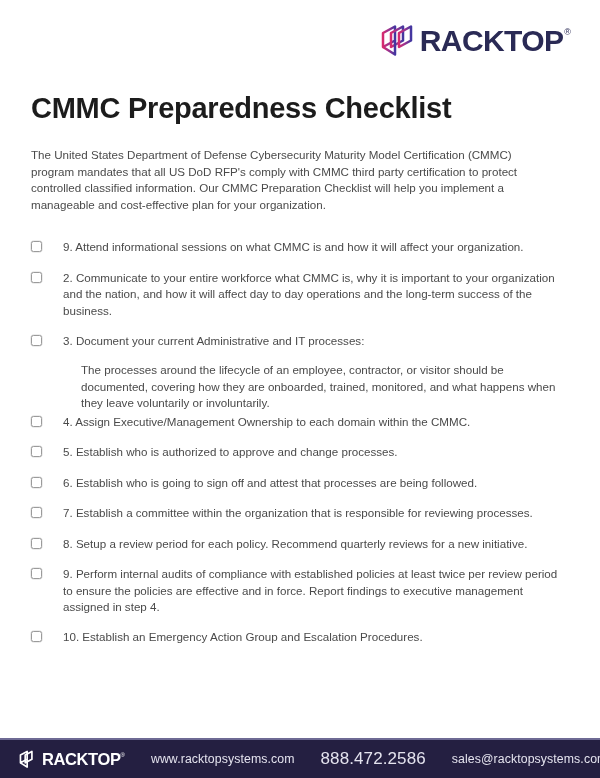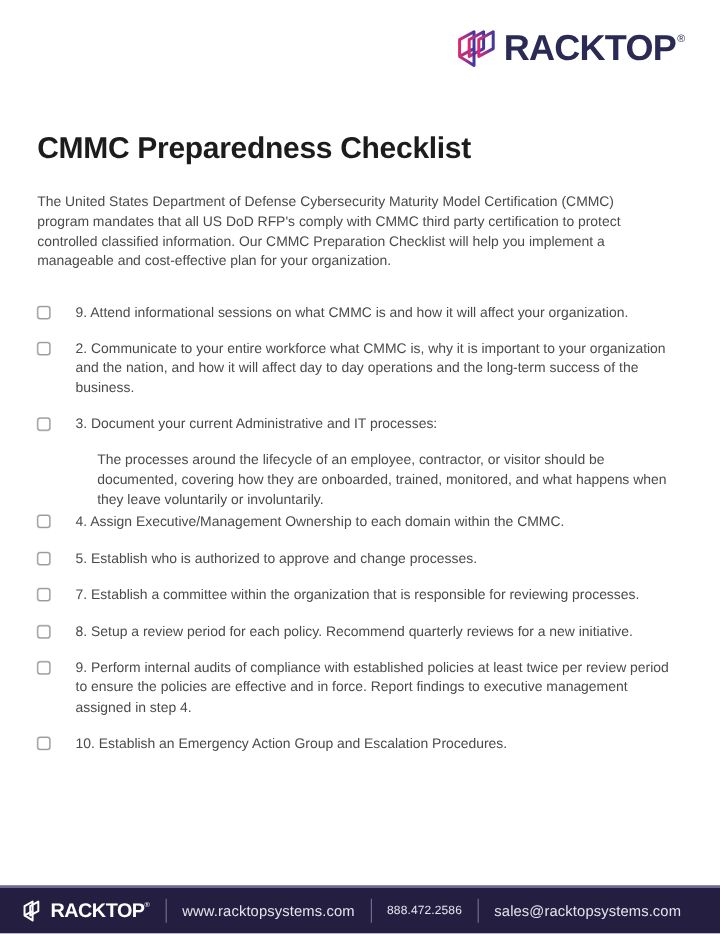--- a/index.html
+++ b/index.html
@@ -55,25 +55,25 @@
     line-height: 1;
     margin-top: 2px;
     margin-left: 1px;
   }
 
   
   .sheet {
     padding: 0 31px;
   }
   .doc-title {
-    font-size: 25px;
+    font-size: 29px;
     font-weight: bold;
     color: #1c1c1c;
     letter-spacing: -0.25px;
-    margin: 18px 0 22px 0;
+    margin: 0 0 22px 0;
     line-height: 1.15;
   }
   .intro {
     font-size: 11.6px;
     line-height: 1.42;
     color: #4a4a4a;
     margin: 0 16px 26px 0;
     max-width: 540px;
   }
 
@@ -168,21 +168,21 @@
     background: #6f6b90;
     margin: 0 13px;
   }
   .footer-link {
     font-size: 12.3px;
     color: #e4e3ee;
     letter-spacing: 0.1px;
     white-space: nowrap;
   }
   .footer-phone {
-    font-size: 10px;
+    font-size: 17px;
     color: #e4e3ee;
     letter-spacing: 0.1px;
     white-space: nowrap;
     text-align: center;
   }
 </style>
 </head>
 <body>
 
 <header class="page-header">
@@ -246,20 +246,26 @@
       </div>
     </li>
 
     <li class="check-item">
       <span class="checkbox"></span>
       <div class="item-body">
         <p class="item-text">5. Establish who is authorized to approve and change processes.</p>
       </div>
     </li>
 
+    <li class="check-item">
+      <span class="checkbox"></span>
+      <div class="item-body">
+        <p class="item-text">6. Establish who is going to sign off and attest that processes are being followed.</p>
+      </div>
+    </li>
 
     <li class="check-item">
       <span class="checkbox"></span>
       <div class="item-body">
         <p class="item-text">7. Establish a committee within the organization that is responsible for reviewing processes.</p>
       </div>
     </li>
 
     <li class="check-item">
       <span class="checkbox"></span>

